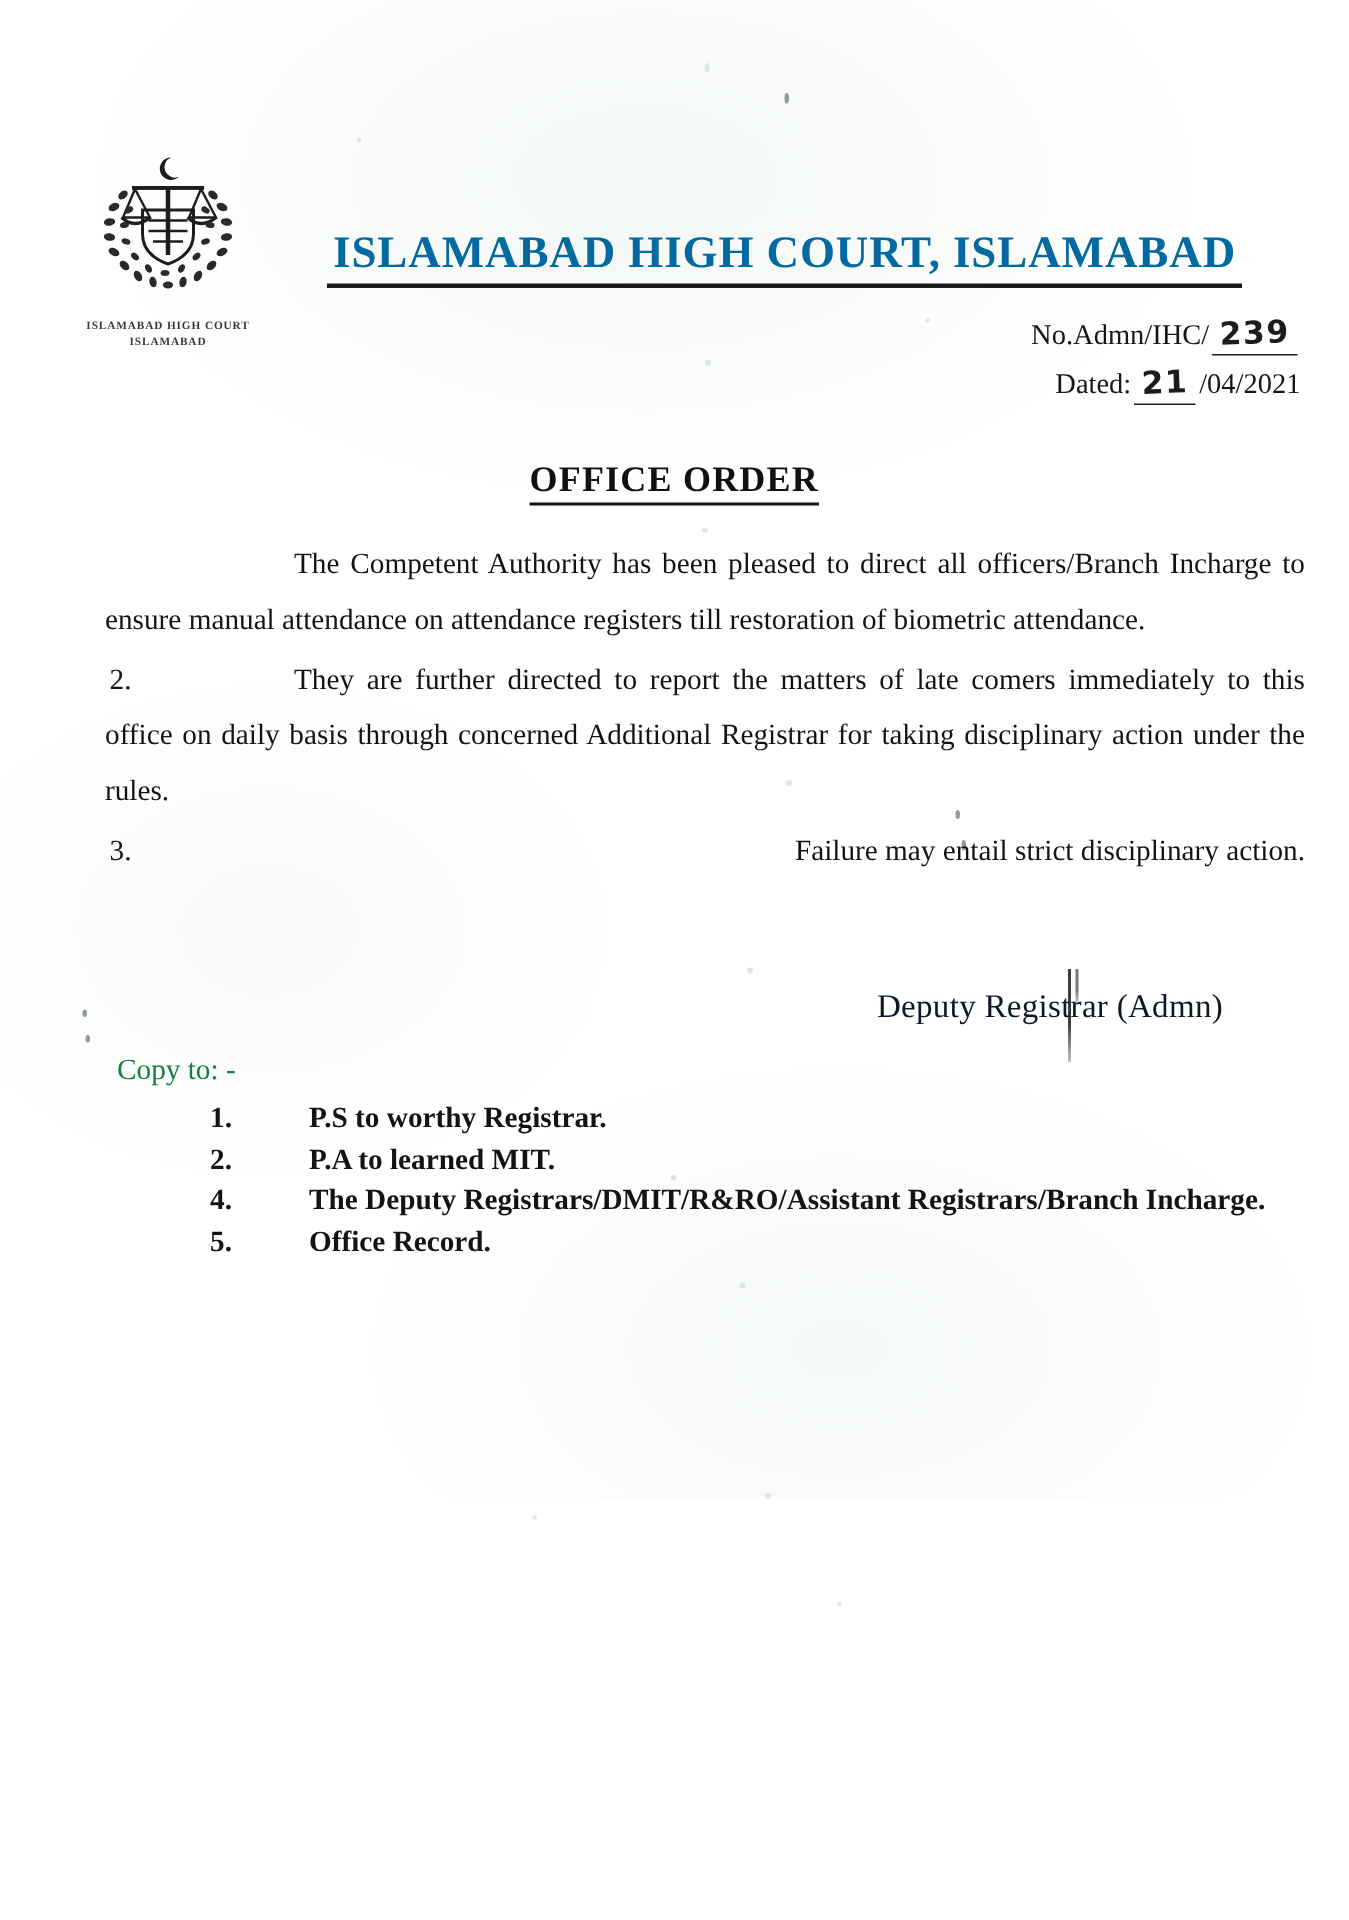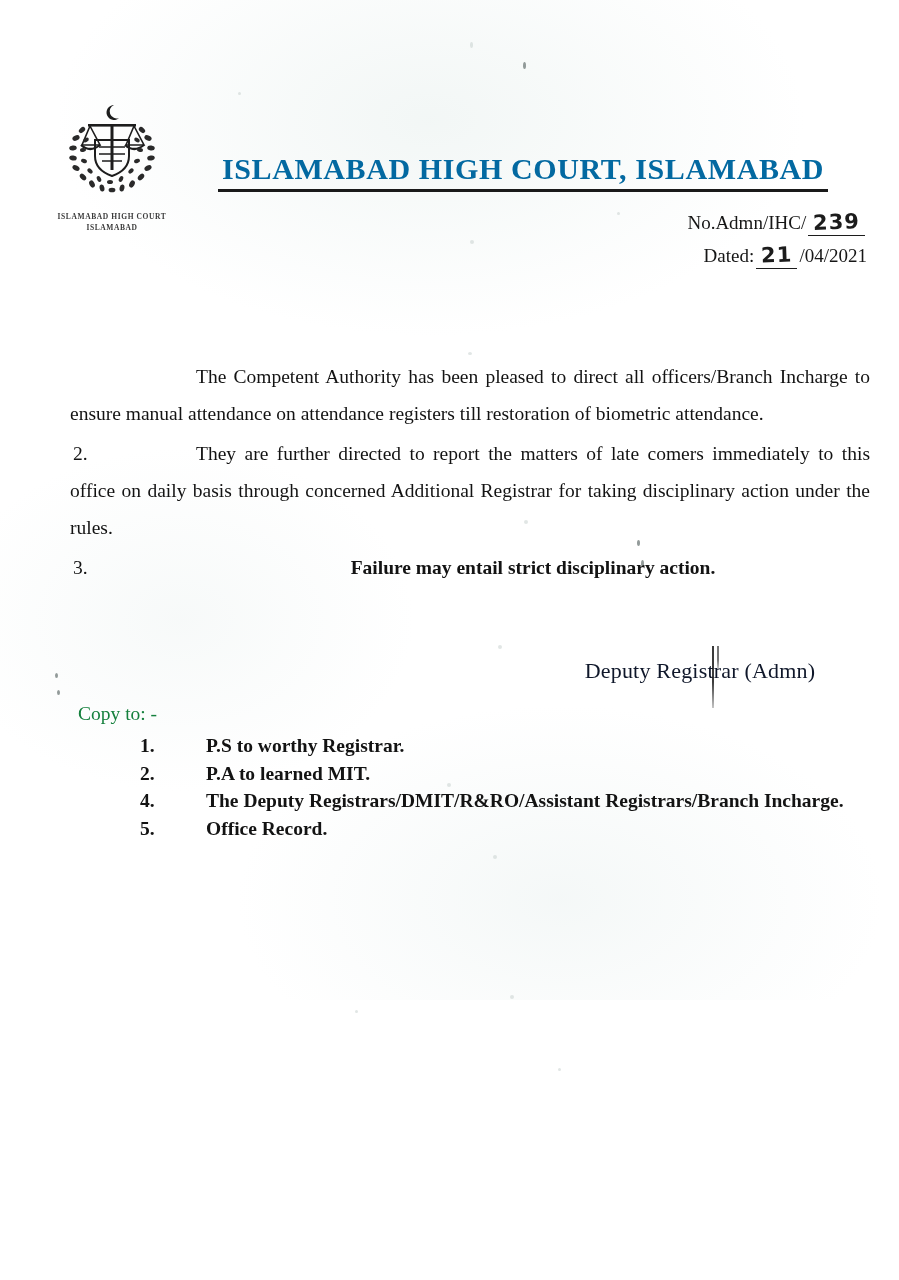--- a/index.html
+++ b/index.html
@@ -148,21 +148,21 @@
   .para-num {
     position: absolute;
     left: 3px;
     top: 0;
     font-size: 19.5px;
     color: #131313;
   }
   .para.numbered .para-text { text-indent: 126px; }
   .para.lead .para-text     { text-indent: 126px; }
   .para-text { display: block; }
-  .para.short .para-text { text-align: center; font-weight: bold; }
+  .para.short .para-text { text-align: right; }
 
   
   .sign-block {
     position: absolute;
     left: 540px;
     top: 658px;
     width: 320px;
     text-align: center;
   }
   .sign-name {
@@ -306,20 +306,23 @@
   <div class="doc-title-rule"></div>
 
   <div class="ref-line ref-no">
     <span>No.Admn/IHC/</span><span class="hand-slot"><span class="hand">239</span></span>
   </div>
 
   <div class="ref-line ref-date">
     <span>Dated:</span><span class="hand-slot"><span class="hand">21</span></span><span>/04/2021</span>
   </div>
 
+  <div class="order-heading">
+    <span>OFFICE ORDER</span>
+  </div>
 
   <div class="body-wrap">
     <div class="para lead">
       <span class="para-text">The Competent Authority has been pleased to direct all officers/Branch Incharge to ensure manual attendance on attendance registers till restoration of biometric attendance.</span>
     </div>
     <div class="para numbered">
       <span class="para-num">2.</span>
       <span class="para-text">They are further directed to report the matters of late comers immediately to this office on daily basis through concerned Additional Registrar for taking disciplinary action under the rules.</span>
     </div>
     <div class="para numbered short">

